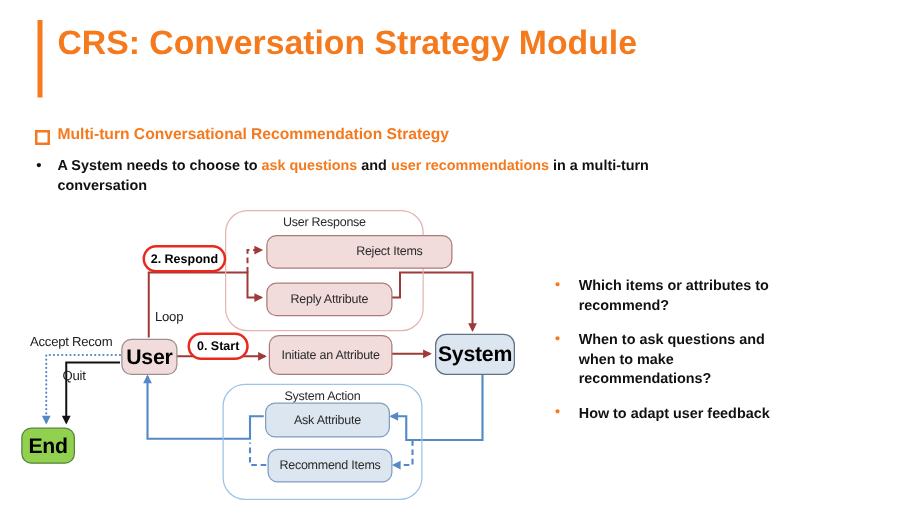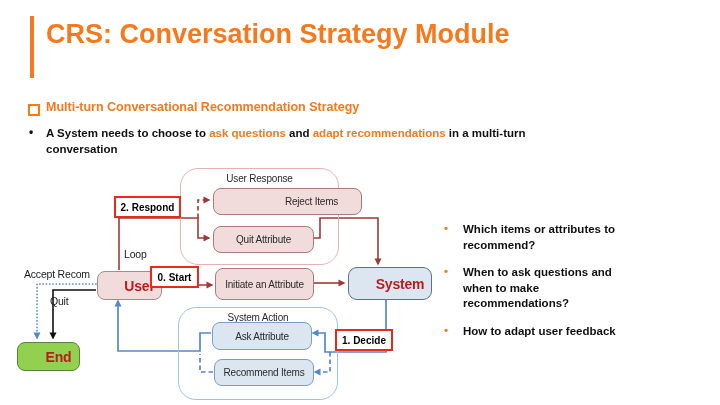--- a/index.html
+++ b/index.html
@@ -18,26 +18,26 @@
   .body-text{position:absolute;left:46px;top:125px;width:480px;font-size:11.5px;font-weight:700;
              color:#111;line-height:16px;}
   .body-text .hl{color:#F5791D;}
 
   
   .flow-svg{position:absolute;left:0;top:0;z-index:1;}
   .dnode{position:absolute;z-index:2;display:flex;align-items:center;justify-content:center;
          border-radius:8px;font-size:10px;letter-spacing:-0.2px;color:#2b2b2b;text-align:center;}
   .pinkbox{background:#F2DCDB;border:1px solid #A97C7A;}
   .bluebox{background:#DCE6F1;border:1px solid #7E9DBF;}
-  .big{font-weight:700;font-size:14px;color:#b91c1c;padding-left:20px;}
+  .big{font-weight:700;font-size:17px;color:#000000;}
   .container{position:absolute;z-index:2;border-radius:18px;}
   .cont-pink{border:1px solid #E5B4B2;}
   .cont-blue{border:1px solid #9DC3E6;}
   .cont-title{position:absolute;left:0;top:4px;width:100%;text-align:center;font-size:10px;color:#2b2b2b;letter-spacing:-0.2px;}
-  .rlabel{position:absolute;z-index:3;background:#fff;border:2.5px solid #E8291C;border-radius:0;
+  .rlabel{position:absolute;z-index:3;background:#fff;border:2.5px solid #E8291C;border-radius:11px;
           display:flex;align-items:center;justify-content:center;font-weight:700;font-size:10px;color:#000;}
   .dtext{position:absolute;z-index:2;font-size:10.5px;color:#1c1c1c;letter-spacing:-0.2px;white-space:nowrap;text-align:center;}
 
   
   .q-list{position:absolute;left:444px;top:222px;width:230px;z-index:2;}
   .q-item{display:flex;margin-bottom:12px;}
   .q-dot{width:19px;color:#F5791D;font-weight:700;font-size:11.5px;flex:none;}
   .q-text{width:178px;font-size:11.5px;font-weight:700;color:#111;line-height:15.5px;}
 </style>
 </head>
@@ -45,21 +45,21 @@
 
 <div class="slide">
 
   <div class="accent-bar"></div>
   <div class="title">CRS: Conversation Strategy Module</div>
 
   <div class="sec-square"></div>
   <div class="sec-heading">Multi-turn Conversational Recommendation Strategy</div>
 
   <div class="body-dot">•</div>
-  <div class="body-text"><span>A System needs to choose to </span><span class="hl">ask questions</span><span> and </span><span class="hl">adapt recommendations</span><span> in a multi-turn conversation</span></div>
+  <div class="body-text"><span>A System needs to choose to </span><span class="hl">ask questions</span><span> and </span><span class="hl">user recommendations</span><span> in a multi-turn conversation</span></div>
 
   <svg class="flow-svg" width="720" height="405" viewBox="0 0 720 405">
     <defs>
       <marker id="arRed" viewBox="0 0 8 8" refX="6" refY="4" markerWidth="8" markerHeight="8" orient="auto" markerUnits="userSpaceOnUse">
           <path d="M0.5 0.5 L7.5 4 L0.5 7.5 Z" fill="#9E3A37"></path>
         </marker>
       <marker id="arBlue" viewBox="0 0 8 8" refX="6" refY="4" markerWidth="8" markerHeight="8" orient="auto" markerUnits="userSpaceOnUse">
           <path d="M0.5 0.5 L7.5 4 L0.5 7.5 Z" fill="#5588C7"></path>
         </marker>
       <marker id="arBlack" viewBox="0 0 8 8" refX="6" refY="4" markerWidth="8" markerHeight="8" orient="auto" markerUnits="userSpaceOnUse">
@@ -83,36 +83,35 @@
 
     <path d="M96 284 H37 V338" fill="none" stroke="#5588C7" stroke-width="1.7" stroke-dasharray="0.1 3.2" stroke-linecap="round" marker-end="url(#arBlue)"></path>
 
     <path d="M96 290 H53 V338" fill="none" stroke="#111" stroke-width="1.6" marker-end="url(#arBlack)"></path>
   </svg>
 
   <div class="container cont-pink" style="left:180px;top:168px;width:157px;height:95px;">
     <span class="cont-title">User Response</span>
   </div>
   <div class="dnode pinkbox" style="left:213px;top:188px;width:99px;height:25px;padding-left:48px;">Reject Items</div>
-  <div class="dnode pinkbox" style="left:213px;top:226px;width:99px;height:25px;">Quit Attribute</div>
+  <div class="dnode pinkbox" style="left:213px;top:226px;width:99px;height:25px;">Reply Attribute</div>
 
   <div class="container cont-blue" style="left:178px;top:307px;width:158px;height:91px;">
     <span class="cont-title">System Action</span>
   </div>
   <div class="dnode bluebox" style="left:212px;top:322px;width:98px;height:26px;">Ask Attribute</div>
   <div class="dnode bluebox" style="left:214px;top:359px;width:98px;height:25px;">Recommend Items</div>
 
   <div class="dnode pinkbox big" style="left:97px;top:271px;width:43px;height:27px;border-color:#9E8F8F;">User</div>
   <div class="dnode pinkbox" style="left:215px;top:268px;width:97px;height:30px;">Initiate an Attribute</div>
   <div class="dnode bluebox big" style="left:348px;top:267px;width:62px;height:31px;border-color:#5F7285;border-radius:9px;">System</div>
   <div class="dnode big" style="left:17px;top:342px;width:41px;height:27px;background:#92D050;border:1.3px solid #57833B;">End</div>
 
   <div class="rlabel" style="left:114px;top:196px;width:63px;height:18px;">2. Respond</div>
   <div class="rlabel" style="left:150px;top:266px;width:45px;height:18px;">0. Start</div>
-  <div class="rlabel" style="left:335px;top:329px;width:54px;height:18px;">1. Decide</div>
 
   <div class="dtext" style="left:124px;top:248px;">Loop</div>
   <div class="dtext" style="left:24px;top:268px;">Accept Recom</div>
   <div class="dtext" style="left:50px;top:295px;">Quit</div>
 
   <div class="q-list">
     <div class="q-item">
       <span class="q-dot">•</span>
       <span class="q-text">Which items or attributes to recommend?</span>
     </div>

